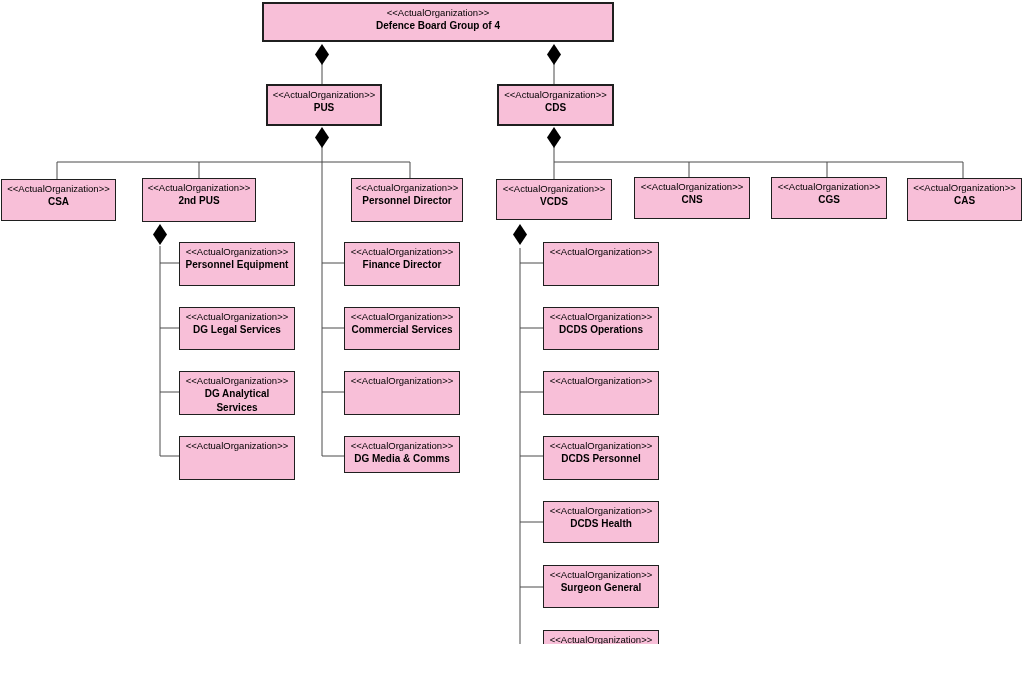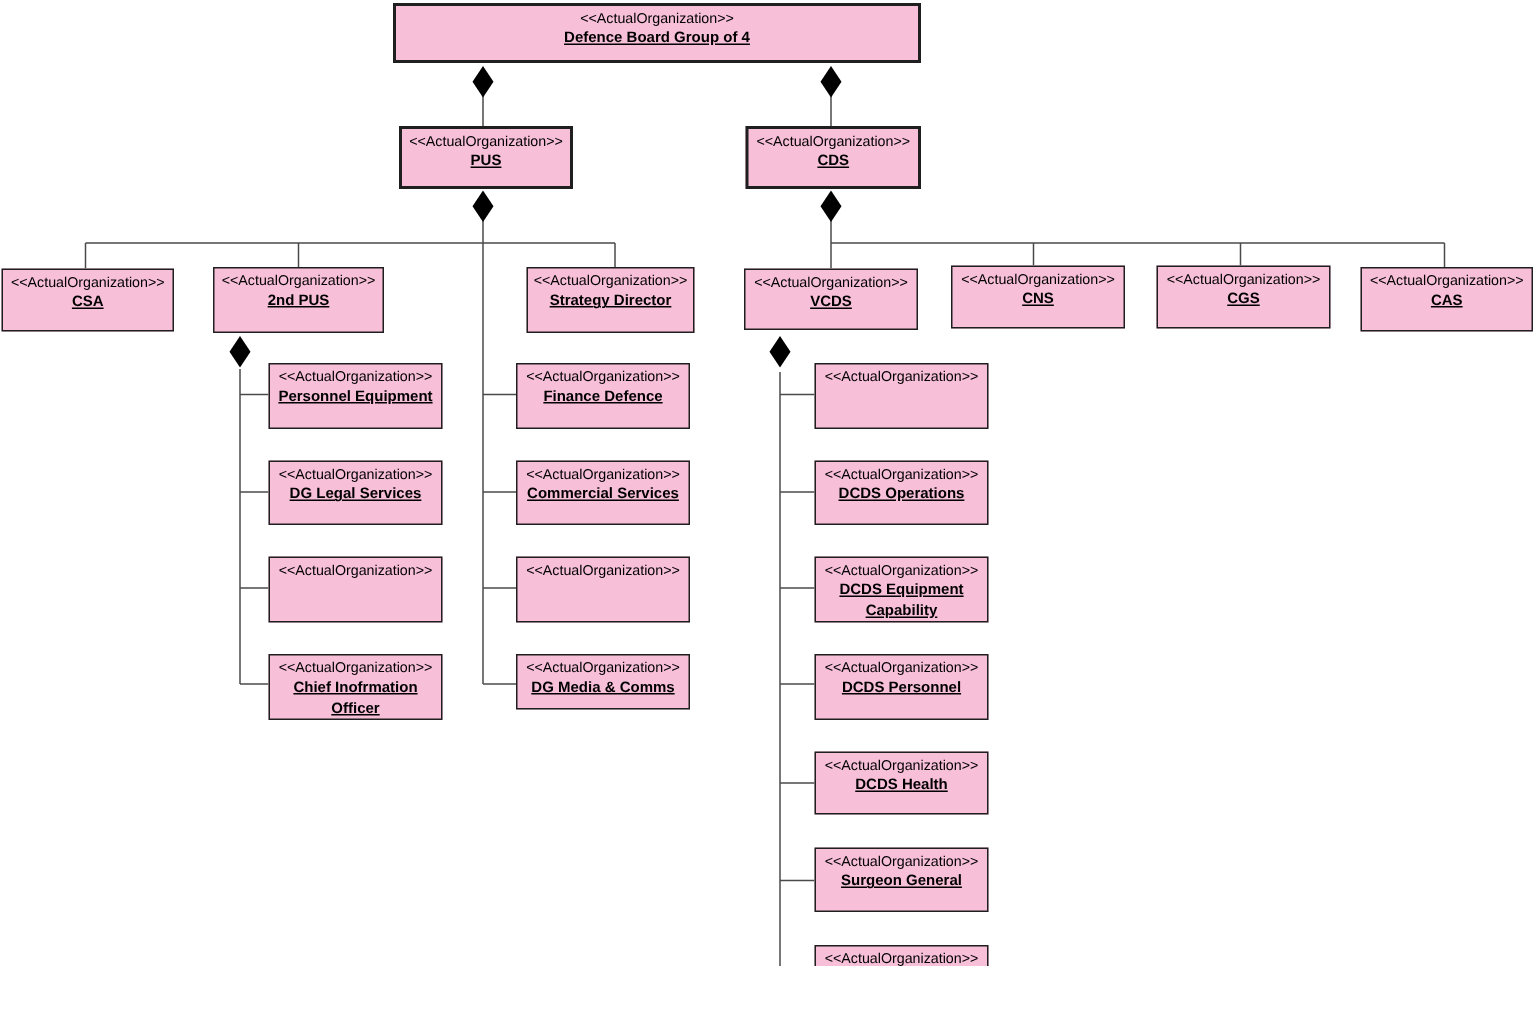--- a/index.html
+++ b/index.html
@@ -38,21 +38,20 @@
     font-size: 9.5px;
     line-height: 1.3;
     color: #000000;
   }
   .node .name {
     display: block;
     font-size: 10px;
     font-weight: bold;
     line-height: 1.35;
     color: #000000;
-    text-decoration: underline;
     white-space: pre-line;
   }
 </style>
 </head>
 <body>
 
 <div id="canvas">
   <svg id="connectors" viewBox="0 0 1024 673" xmlns="http://www.w3.org/2000/svg">
       <polyline points="322,64 322,84" fill="none" stroke="#4a4a4a" stroke-width="1"></polyline>
       <polyline points="554,64 554,84" fill="none" stroke="#4a4a4a" stroke-width="1"></polyline>
@@ -106,21 +105,21 @@
     <div class="node" style="left: 1px; top: 179px; width: 115px; height: 42px; background: rgb(248, 191, 216);">
       <span class="stereo">&lt;&lt;ActualOrganization&gt;&gt;</span>
       <span class="name">CSA</span>
     </div>
     <div class="node" style="left: 142px; top: 178px; width: 114px; height: 44px; background: rgb(248, 191, 216);">
       <span class="stereo">&lt;&lt;ActualOrganization&gt;&gt;</span>
       <span class="name">2nd PUS</span>
     </div>
     <div class="node" style="left: 351px; top: 178px; width: 112px; height: 44px; background: rgb(248, 191, 216);">
       <span class="stereo">&lt;&lt;ActualOrganization&gt;&gt;</span>
-      <span class="name">Strategy Director</span>
+      <span class="name">Personnel Director</span>
     </div>
     <div class="node" style="left: 496px; top: 179px; width: 116px; height: 41px; background: rgb(248, 191, 216);">
       <span class="stereo">&lt;&lt;ActualOrganization&gt;&gt;</span>
       <span class="name">VCDS</span>
     </div>
     <div class="node" style="left: 634px; top: 177px; width: 116px; height: 42px; background: rgb(248, 191, 216);">
       <span class="stereo">&lt;&lt;ActualOrganization&gt;&gt;</span>
       <span class="name">CNS</span>
     </div>
     <div class="node" style="left: 771px; top: 177px; width: 116px; height: 42px; background: rgb(248, 191, 216);">
@@ -134,29 +133,29 @@
     <div class="node" style="left: 179px; top: 242px; width: 116px; height: 44px; background: rgb(248, 191, 216);">
       <span class="stereo">&lt;&lt;ActualOrganization&gt;&gt;</span>
       <span class="name">Personnel Equipment</span>
     </div>
     <div class="node" style="left: 179px; top: 307px; width: 116px; height: 43px; background: rgb(248, 191, 216);">
       <span class="stereo">&lt;&lt;ActualOrganization&gt;&gt;</span>
       <span class="name">DG Legal Services</span>
     </div>
     <div class="node" style="left: 179px; top: 371px; width: 116px; height: 44px; background: rgb(248, 191, 216);">
       <span class="stereo">&lt;&lt;ActualOrganization&gt;&gt;</span>
+      <span class="name">DG Analytical
+Services</span>
     </div>
     <div class="node" style="left: 179px; top: 436px; width: 116px; height: 44px; background: rgb(248, 191, 216);">
       <span class="stereo">&lt;&lt;ActualOrganization&gt;&gt;</span>
-      <span class="name">Chief Inofrmation
-Officer</span>
     </div>
     <div class="node" style="left: 344px; top: 242px; width: 116px; height: 44px; background: rgb(248, 191, 216);">
       <span class="stereo">&lt;&lt;ActualOrganization&gt;&gt;</span>
-      <span class="name">Finance Defence</span>
+      <span class="name">Finance Director</span>
     </div>
     <div class="node" style="left: 344px; top: 307px; width: 116px; height: 43px; background: rgb(248, 191, 216);">
       <span class="stereo">&lt;&lt;ActualOrganization&gt;&gt;</span>
       <span class="name">Commercial Services</span>
     </div>
     <div class="node" style="left: 344px; top: 371px; width: 116px; height: 44px; background: rgb(248, 191, 216);">
       <span class="stereo">&lt;&lt;ActualOrganization&gt;&gt;</span>
     </div>
     <div class="node" style="left: 344px; top: 436px; width: 116px; height: 37px; background: rgb(248, 191, 216);">
       <span class="stereo">&lt;&lt;ActualOrganization&gt;&gt;</span>
@@ -164,22 +163,20 @@
     </div>
     <div class="node" style="left: 543px; top: 242px; width: 116px; height: 44px; background: rgb(248, 191, 216);">
       <span class="stereo">&lt;&lt;ActualOrganization&gt;&gt;</span>
     </div>
     <div class="node" style="left: 543px; top: 307px; width: 116px; height: 43px; background: rgb(248, 191, 216);">
       <span class="stereo">&lt;&lt;ActualOrganization&gt;&gt;</span>
       <span class="name">DCDS Operations</span>
     </div>
     <div class="node" style="left: 543px; top: 371px; width: 116px; height: 44px; background: rgb(248, 191, 216);">
       <span class="stereo">&lt;&lt;ActualOrganization&gt;&gt;</span>
-      <span class="name">DCDS Equipment
-Capability</span>
     </div>
     <div class="node" style="left: 543px; top: 436px; width: 116px; height: 44px; background: rgb(248, 191, 216);">
       <span class="stereo">&lt;&lt;ActualOrganization&gt;&gt;</span>
       <span class="name">DCDS Personnel</span>
     </div>
     <div class="node" style="left: 543px; top: 501px; width: 116px; height: 42px; background: rgb(248, 191, 216);">
       <span class="stereo">&lt;&lt;ActualOrganization&gt;&gt;</span>
       <span class="name">DCDS Health</span>
     </div>
     <div class="node" style="left: 543px; top: 565px; width: 116px; height: 43px; background: rgb(248, 191, 216);">

